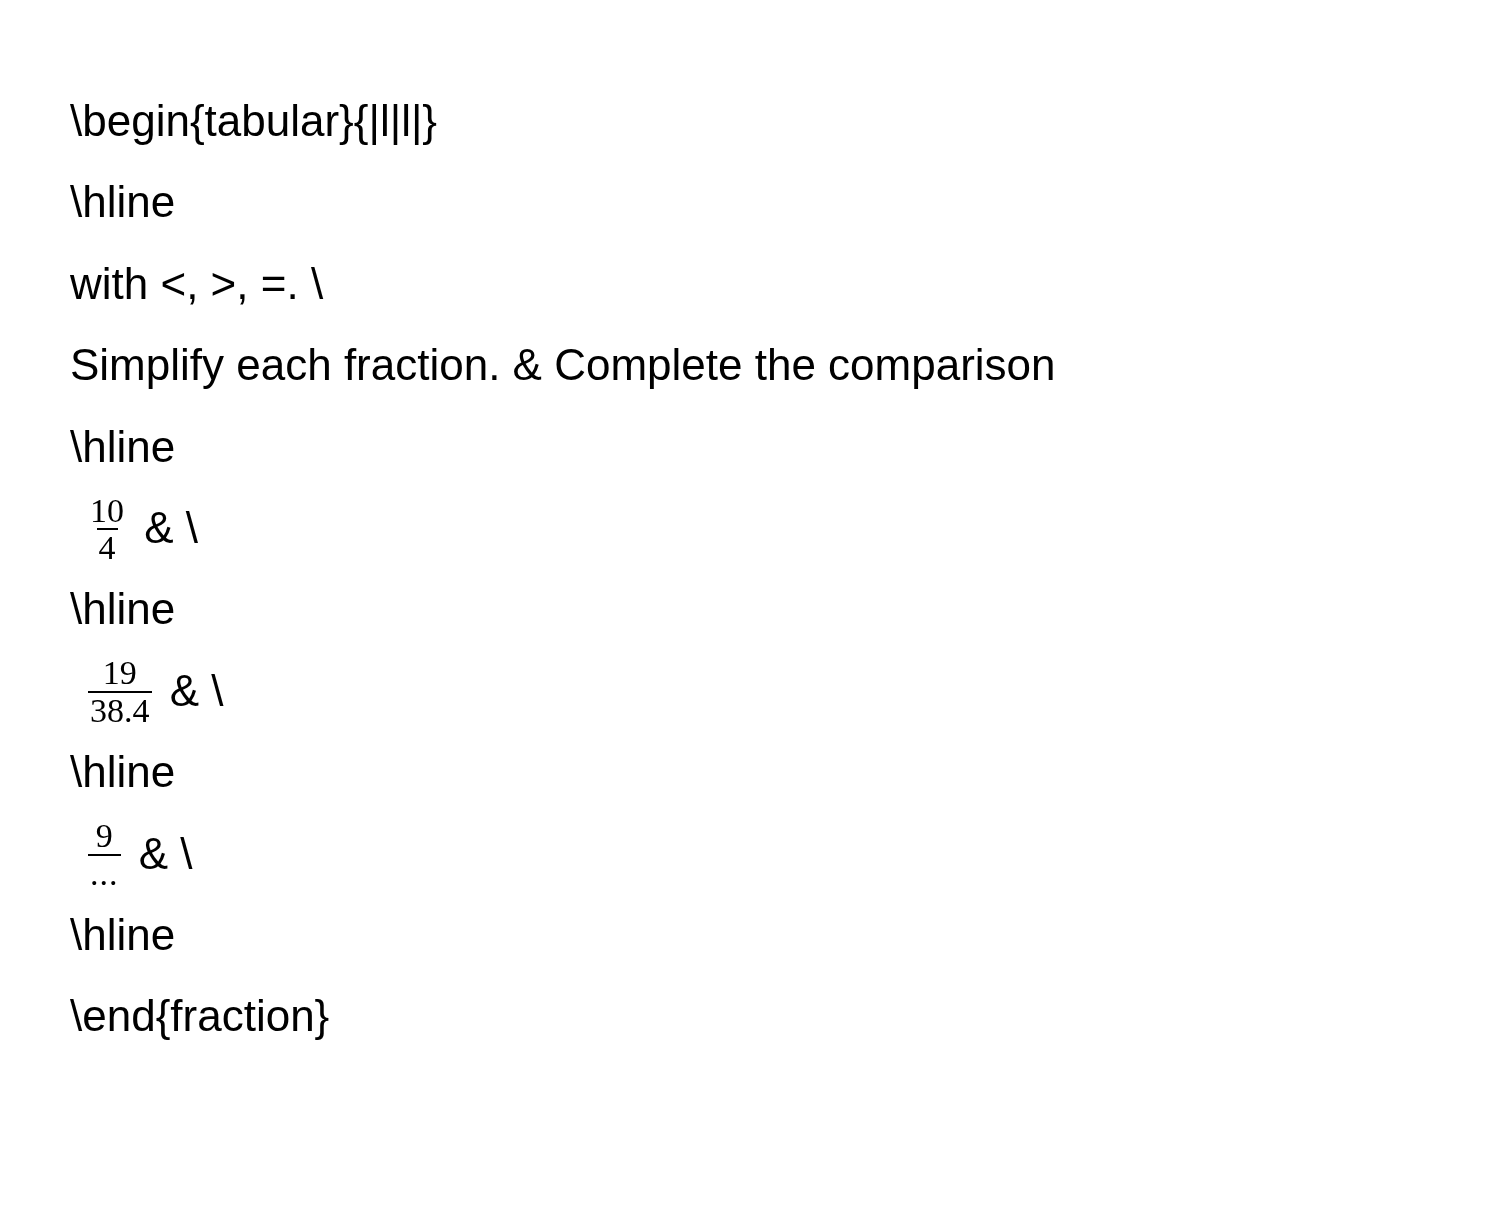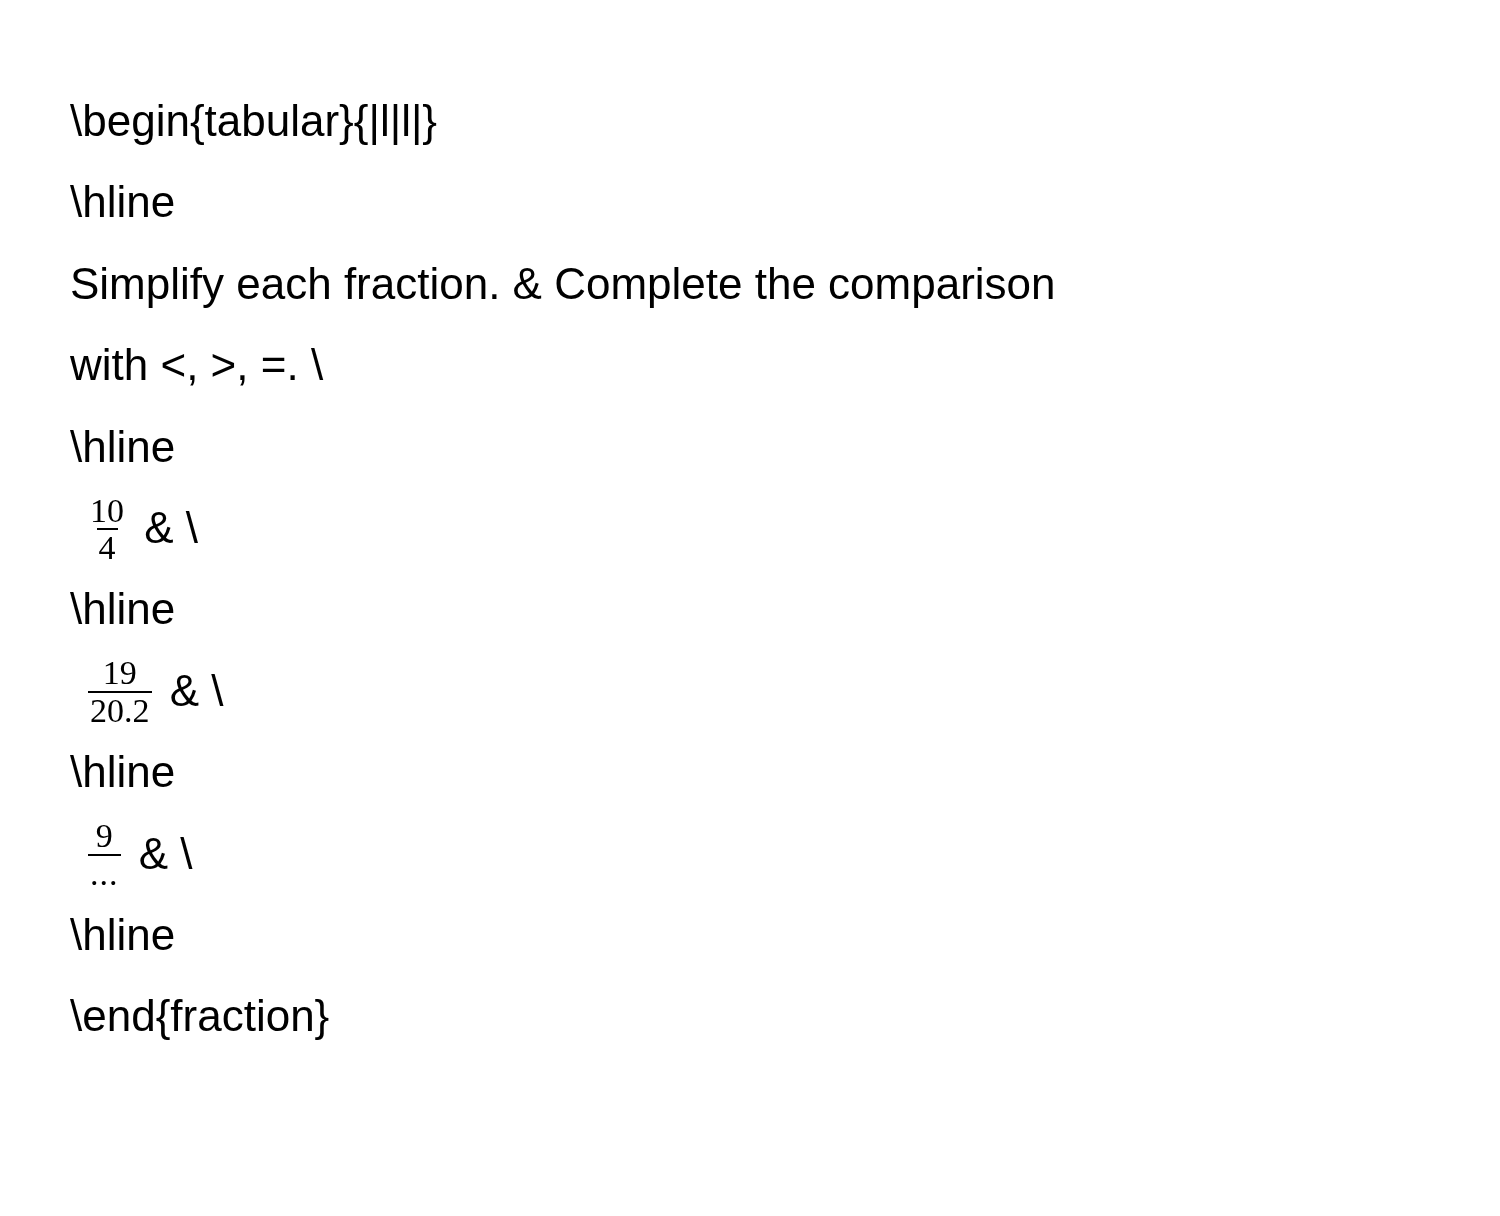--- a/index.html
+++ b/index.html
@@ -44,37 +44,37 @@
     letter-spacing: 1px;
   }
 </style>
 </head>
 <body>
 
 <div class="page">
 
   <span class="line">\begin{tabular}{|l|l|}</span>
   <span class="line">\hline</span>
+  <span class="line">with &lt;, &gt;, =. \</span>
   <span class="line">Simplify each fraction. &amp; Complete the comparison</span>
-  <span class="line">with &lt;, &gt;, =. \</span>
   <span class="line">\hline</span>
 
   <span class="line">
     <span class="frac">
       <span class="num">10</span>
       <span class="den">4</span>
     </span><span> &amp; \</span>
   </span>
 
   <span class="line">\hline</span>
 
   <span class="line">
     <span class="frac">
       <span class="num">19</span>
-      <span class="den">20.2</span>
+      <span class="den">38.4</span>
     </span><span> &amp; \</span>
   </span>
 
   <span class="line">\hline</span>
 
   <span class="line">
     <span class="frac">
       <span class="num">9</span>
       <span class="den ellipsis-den">...</span>
     </span><span> &amp; \</span>

